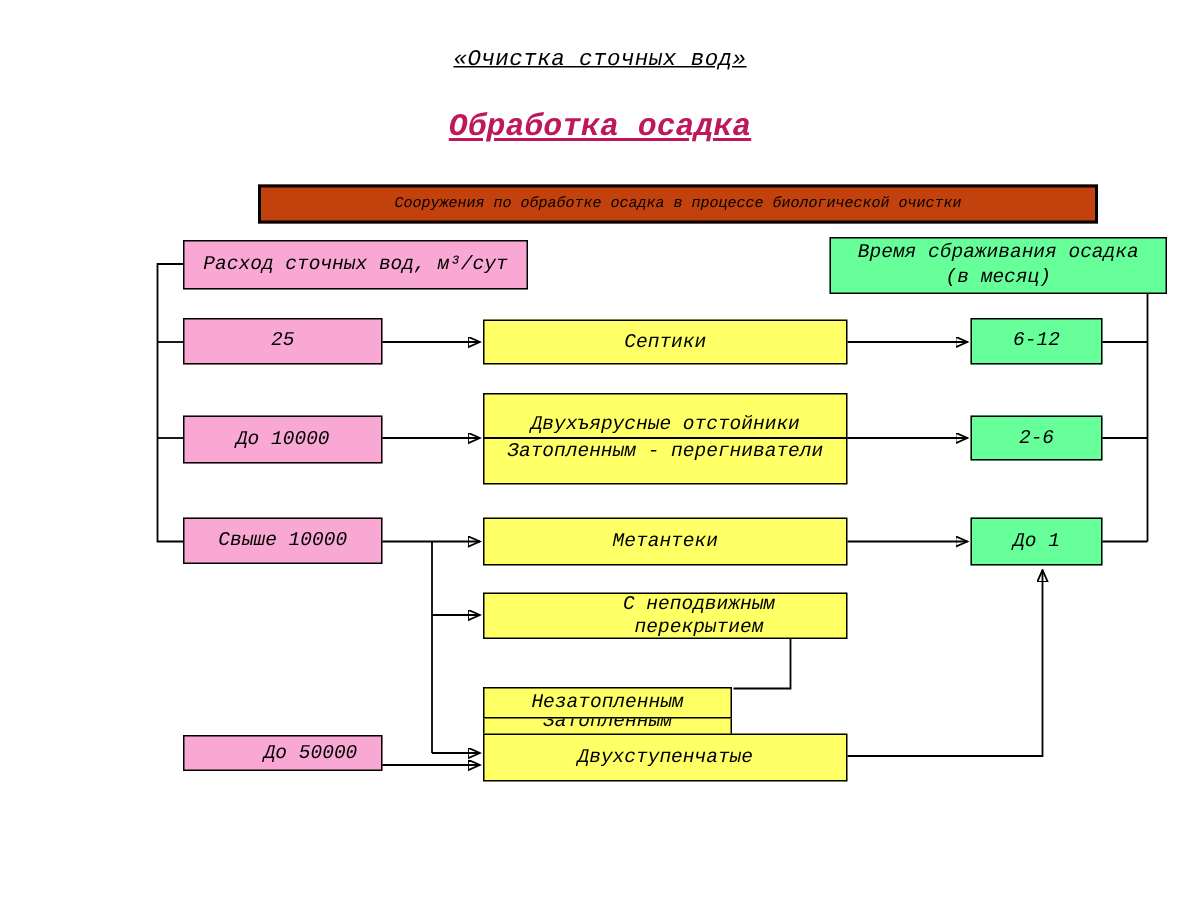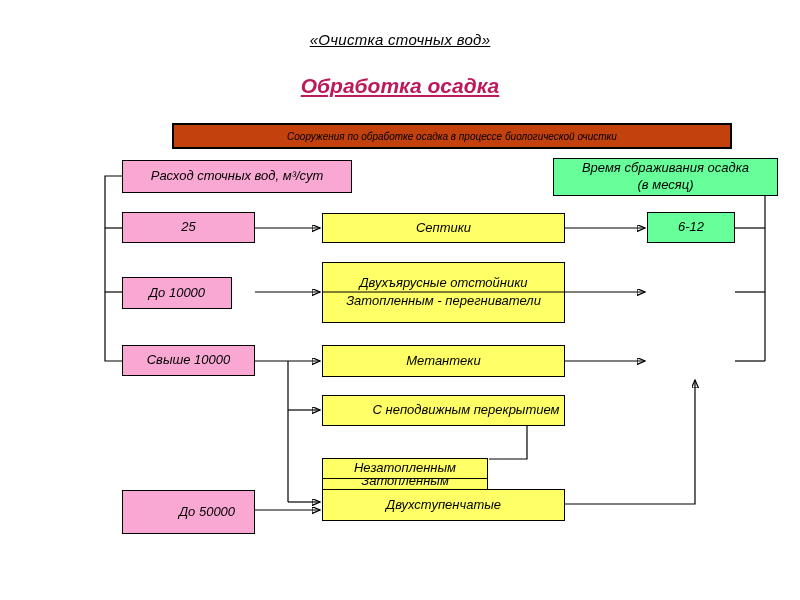--- a/index.html
+++ b/index.html
@@ -1,18 +1,18 @@
 <!DOCTYPE html>
 <html><head>
 <meta charset="utf-8">
 <style>
   html,body { margin:0; padding:0; background:#fff; }
   .slide {
     position:relative; width:800px; height:600px; background:#ffffff;
-    font-family:Liberation Sans, sans-serif; font-style:italic; color:#000;
+    font-family:Liberation Mono, monospace; font-style:italic; color:#000;
     overflow:hidden;
   }
   .slide-title {
     position:absolute; top:31px; left:0; width:800px; text-align:center;
     font-size:15px; text-decoration:underline; letter-spacing:0.3px;
   }
   .slide-subtitle {
     position:absolute; top:74px; left:0; width:800px; text-align:center;
     font-size:21px; font-weight:bold; color:#be185d; text-decoration:underline;
   }
@@ -53,34 +53,36 @@
 
   <div class="node green two-line" style="left:553px; top:158px; width:225px; height:38px;">
     <span>Время сбраживания осадка</span>
     <span>(в месяц)</span>
   </div>
 
   <div class="node purple" style="left:122px; top:212px; width:133px; height:31px;">25</div>
   <div class="node yellow" style="left:322px; top:213px; width:243px; height:30px;">Септики</div>
   <div class="node green" style="left:647px; top:212px; width:88px; height:31px;">6-12</div>
 
-  <div class="node purple" style="left:122px; top:277px; width:110px; height:32px;">До 10000</div>
+  <div class="node purple" style="left:122px; top:277px; width:133px; height:32px;">До 10000</div>
   <div class="node yellow combo" style="left:322px; top:262px; width:243px; height:61px;">
     <div class="half">Двухъярусные отстойники</div>
     <div class="half">Затопленным - перегниватели</div>
   </div>
+  <div class="node green" style="left:647px; top:277px; width:88px; height:30px;">2-6</div>
 
   <div class="node purple" style="left:122px; top:345px; width:133px; height:31px;">Свыше 10000</div>
   <div class="node yellow" style="left:322px; top:345px; width:243px; height:32px;">Метантеки</div>
+  <div class="node green" style="left:647px; top:345px; width:88px; height:32px;">До 1</div>
 
   <div class="node yellow" style="left:322px; top:395px; width:243px; height:31px;padding-left:48px;">С неподвижным перекрытием</div>
   <div class="node yellow" style="left:322px; top:438px; width:166px; height:21px;margin-top:33px;">Затопленным</div>
   <div class="node yellow" style="left:322px; top:458px; width:166px; height:21px;">Незатопленным</div>
 
-  <div class="node purple" style="left:122px; top:490px; width:133px; height:44px;padding-left:40px;">До 50000</div>
+  <div class="node purple" style="left:122px; top:490px; width:133px; height:24px;padding-left:40px;">До 50000</div>
   <div class="node yellow" style="left:322px; top:489px; width:243px; height:32px;">Двухступенчатые</div>
 
   <svg class="connectors" viewBox="0 0 800 600" xmlns="http://www.w3.org/2000/svg">
     <defs>
       <marker id="ah" markerWidth="9" markerHeight="8" refX="8" refY="3.5" orient="auto" markerUnits="userSpaceOnUse">
         <path d="M0,0 L8,3.5 L0,7 Z" fill="#000" stroke="none"></path>
       </marker>
     </defs>
 
     <path d="M122,176 H105 V361 H122"></path>

